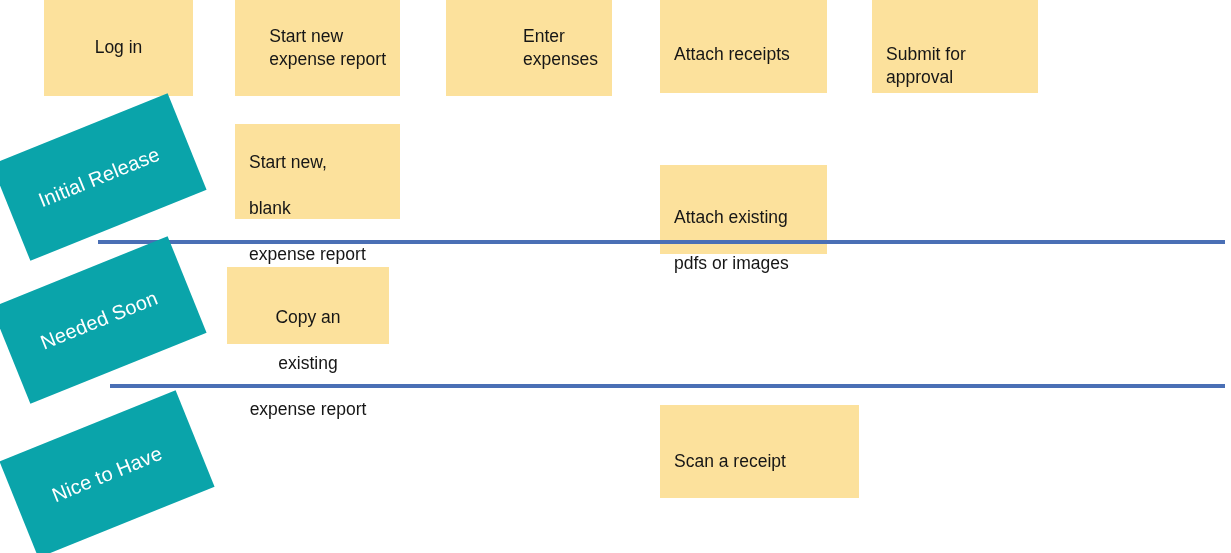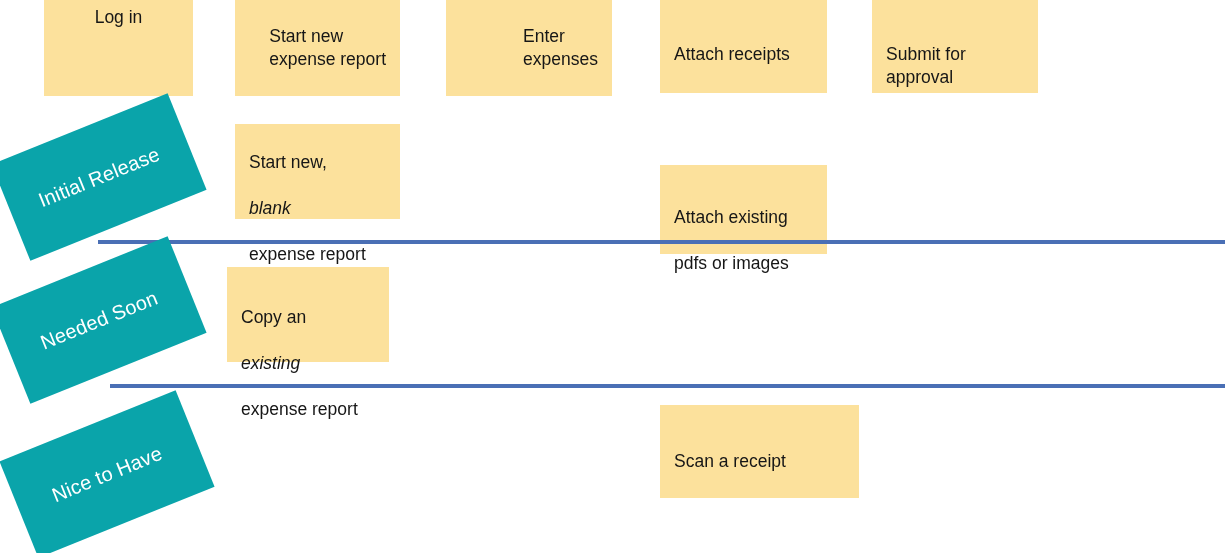--- a/index.html
+++ b/index.html
@@ -22,37 +22,36 @@
     background: #fce19c;
     color: #161616;
     font-size: 17.5px;
     line-height: 1.32;
     box-sizing: border-box;
     padding: 10px 14px 10px 14px;
     white-space: pre-line;
   }
   .card.center {
     display: flex;
-    align-items: flex-start;
+    align-items: center;
     justify-content: center;
     text-align: center;
     padding: 6px 10px;
   }
   .card.vcenter {
     display: flex;
     align-items: center;
     justify-content: flex-end;
     text-align: left;
   }
   .card.topleft {
     display: block;
     text-align: left;
   }
   .card .em {
-    font-style: italic;
   }
   .ribbon {
     position: absolute;
     background: #0aa4aa;
     color: #ffffff;
     font-size: 20px;
     display: flex;
     align-items: center;
     justify-content: center;
     box-sizing: border-box;
@@ -108,21 +107,21 @@
     <div>Attach existing</div>
     <div>pdfs or images</div>
   </div>
 
   <div class="divider" style="left:98px; top:240px; width:1127px;"></div>
 
   <div class="ribbon" style="left:4px; top:268px; width:190px; height:104px; transform: rotate(-22deg);">
     <span>Needed Soon</span>
   </div>
 
-  <div class="card topleft" style="left:227px; top:267px; width:162px; height:95px; padding-top:16px;">
+  <div class="card topleft" style="left:227px; top:267px; width:162px; height:77px; padding-top:16px;text-align:center;">
     <div>Copy an</div>
     <div class="em">existing</div>
     <div>expense report</div>
   </div>
 
   <div class="divider" style="left:110px; top:384px; width:1115px;"></div>
 
   <div class="ribbon" style="left:12px; top:422px; width:190px; height:104px; transform: rotate(-22deg);">
     <span>Nice to Have</span>
   </div>

